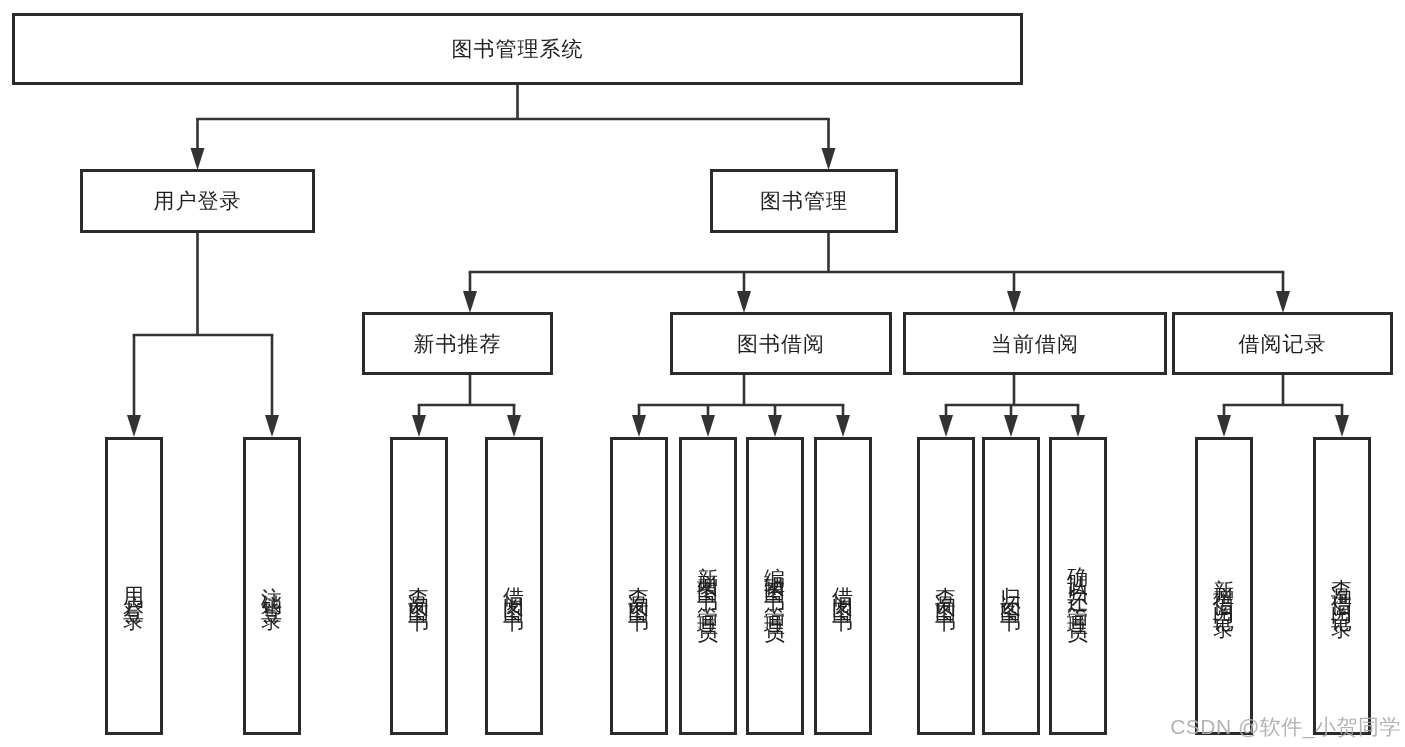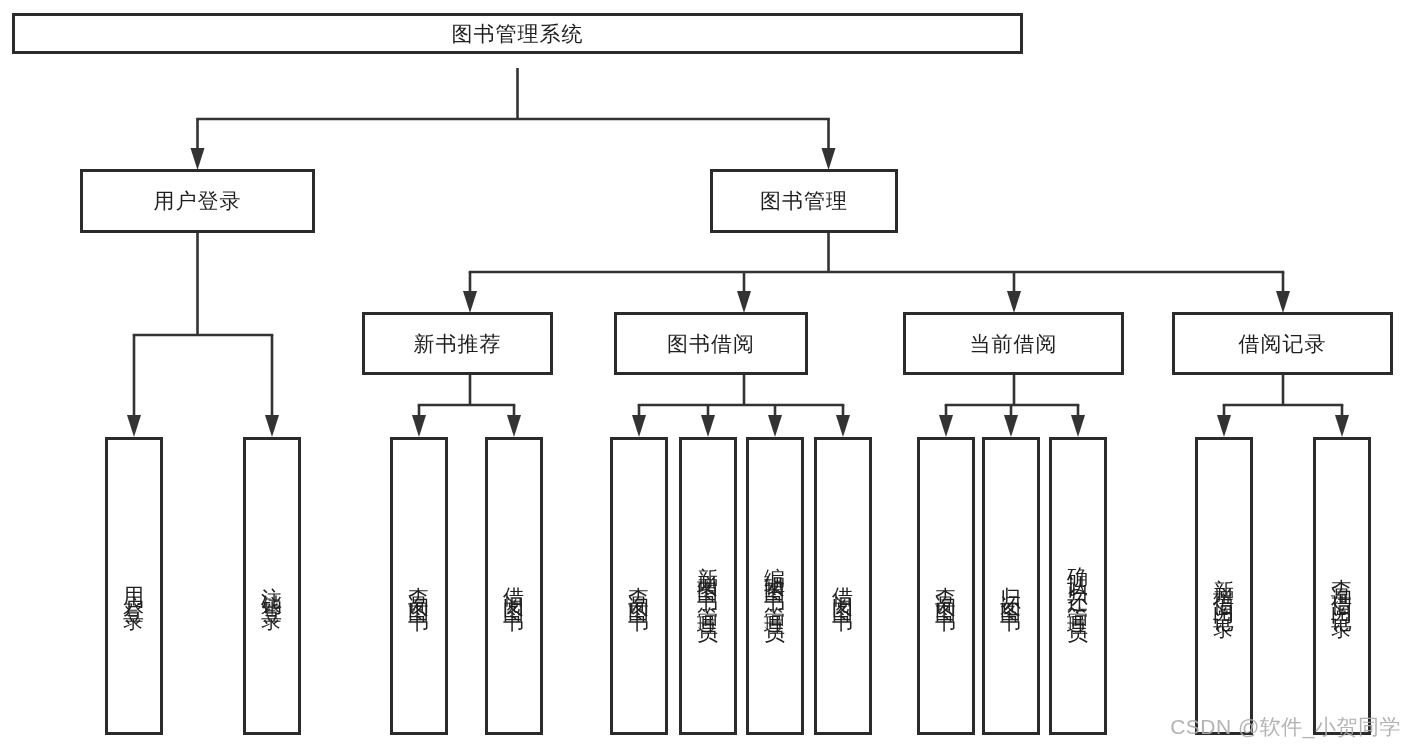--- a/index.html
+++ b/index.html
@@ -133,38 +133,38 @@
     <g>
       <line x1="1283" y1="375" x2="1283" y2="405"></line>
       <line x1="1222.7" y1="405" x2="1343.3" y2="405"></line>
       <line x1="1224" y1="405" x2="1224" y2="416"></line>
       <polygon points="1217,415 1231,415 1224,437"></polygon>
       <line x1="1342" y1="405" x2="1342" y2="416"></line>
       <polygon points="1335,415 1349,415 1342,437"></polygon>
     </g>
   </svg>
 
-  <div class="box" style="left:12px; top:13px; width:1011px; height:41px;">
+  <div class="box" style="left:12px; top:13px; width:1011px; height:72px;">
     <span class="hlabel">图书管理系统</span>
   </div>
 
   <div class="box" style="left:80px; top:169px; width:235px; height:64px;">
     <span class="hlabel">用户登录</span>
   </div>
   <div class="box" style="left:710px; top:169px; width:188px; height:64px;">
     <span class="hlabel">图书管理</span>
   </div>
 
   <div class="box" style="left:362px; top:312px; width:191px; height:63px;">
     <span class="hlabel">新书推荐</span>
   </div>
-  <div class="box" style="left:614px; top:312px; width:194px; height:63px;">
+  <div class="box" style="left:670px; top:312px; width:222px; height:63px;">
     <span class="hlabel">图书借阅</span>
   </div>
-  <div class="box" style="left:903px; top:312px; width:221px; height:63px;">
+  <div class="box" style="left:903px; top:312px; width:264px; height:63px;">
     <span class="hlabel">当前借阅</span>
   </div>
   <div class="box" style="left:1172px; top:312px; width:221px; height:63px;">
     <span class="hlabel">借阅记录</span>
   </div>
 
   <div class="box leaf" style="left:105px; top:437px; width:58px; height:298px;">
     <span class="vlabel">用户登录</span>
   </div>
   <div class="box leaf" style="left:243px; top:437px; width:58px; height:298px;">

